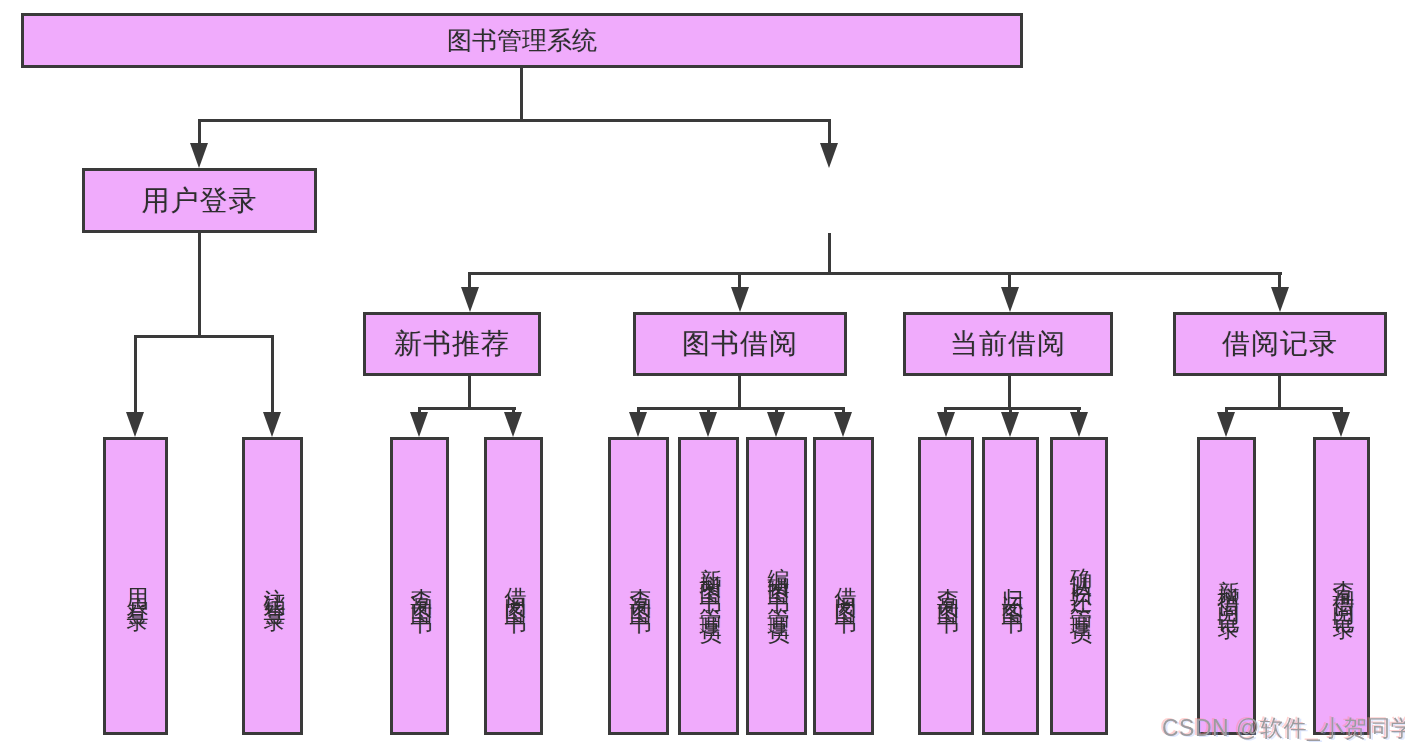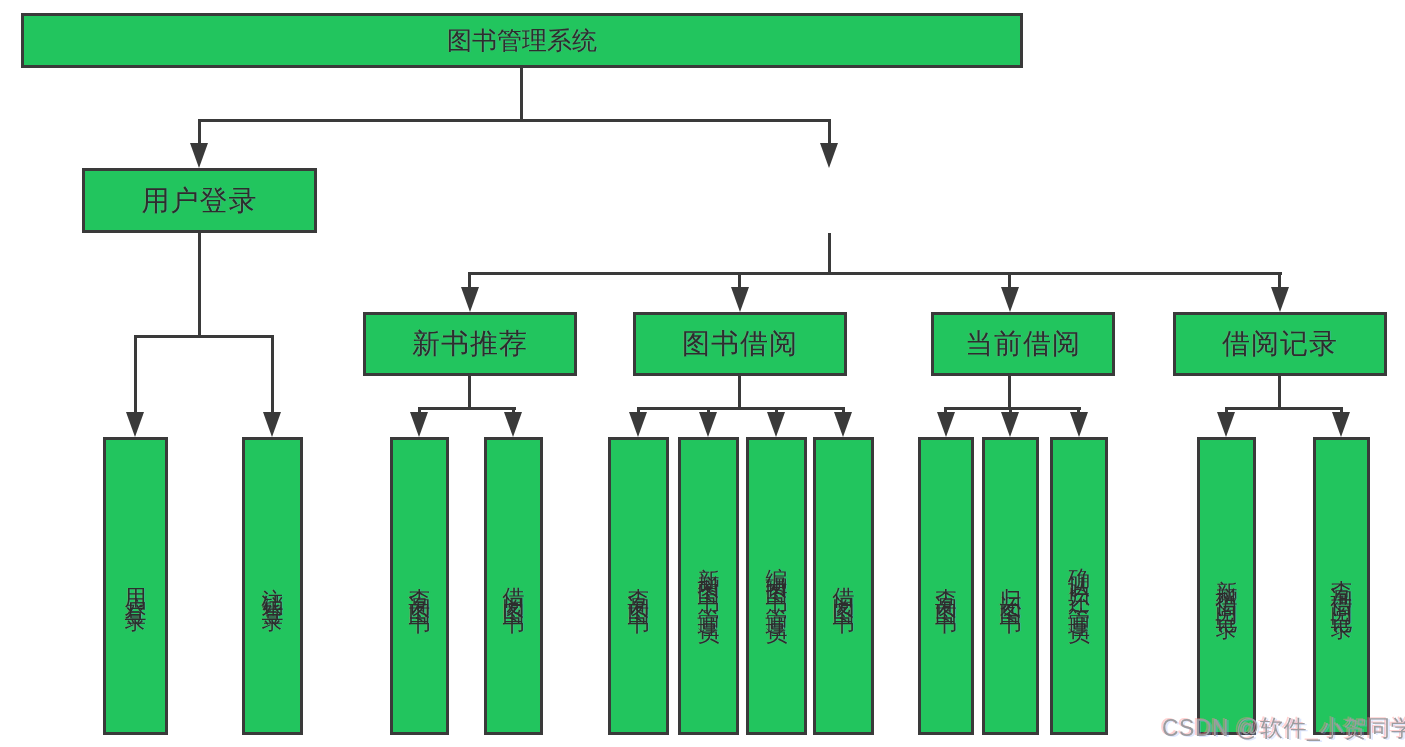--- a/index.html
+++ b/index.html
@@ -7,21 +7,21 @@
     --text-color:#2d2d2d;
     --watermark-color:#9c9ca0;
   }
   html,body{margin:0;padding:0;background:#fff;}
   #canvas{
     position:relative;width:1405px;height:747px;background:#ffffff;overflow:hidden;
     font-family:"Liberation Sans","DejaVu Sans",sans-serif;color:var(--text-color);
   }
   .node{
     position:absolute;box-sizing:border-box;border:3px solid var(--line-color);
-    background:#22c55e;display:flex;align-items:center;justify-content:center;
+    background:#f0abfc;display:flex;align-items:center;justify-content:center;font-family:Liberation Mono, monospace;
   }
   .hlabel{
     font-size:28px;letter-spacing:1px;white-space:nowrap;color:var(--text-color);
     text-shadow:1px 0 0 rgba(120,150,255,0.25),-1px 0 0 rgba(255,120,120,0.2);
   }
   .root-label{font-size:25px;letter-spacing:0;}
   .vlabel{
     display:block;writing-mode:vertical-lr;text-orientation:mixed;
     font-size:22px;letter-spacing:8px;line-height:1;color:var(--text-color);
     text-shadow:1px 0 0 rgba(120,150,255,0.25),-1px 0 0 rgba(255,120,120,0.2);
@@ -72,27 +72,27 @@
   <div class="hline" style="left:468px;top:272px;width:814px;"></div>
   <div class="vline" style="left:468px;top:272px;height:22px;"></div>
   <div class="arrow" style="left:461px;top:287px;"></div>
   <div class="vline" style="left:738px;top:272px;height:22px;"></div>
   <div class="arrow" style="left:731px;top:287px;"></div>
   <div class="vline" style="left:1008px;top:272px;height:22px;"></div>
   <div class="arrow" style="left:1001px;top:287px;"></div>
   <div class="vline" style="left:1278px;top:272px;height:22px;"></div>
   <div class="arrow" style="left:1271px;top:287px;"></div>
 
-  <div class="node" style="left:363px;top:312px;width:214px;height:64px;">
+  <div class="node" style="left:363px;top:312px;width:178px;height:64px;">
     <span class="hlabel">新书推荐</span>
   </div>
   <div class="node" style="left:633px;top:312px;width:214px;height:64px;">
     <span class="hlabel">图书借阅</span>
   </div>
-  <div class="node" style="left:903px;top:312px;width:184px;height:64px;margin-left:28px;">
+  <div class="node" style="left:903px;top:312px;width:210px;height:64px;">
     <span class="hlabel">当前借阅</span>
   </div>
   <div class="node" style="left:1173px;top:312px;width:214px;height:64px;">
     <span class="hlabel">借阅记录</span>
   </div>
 
   <div class="vline" style="left:468px;top:376px;height:33px;"></div>
   <div class="hline" style="left:418px;top:407px;width:98px;"></div>
   <div class="vline" style="left:418px;top:407px;height:12px;"></div>
   <div class="arrow" style="left:410px;top:412px;"></div>

